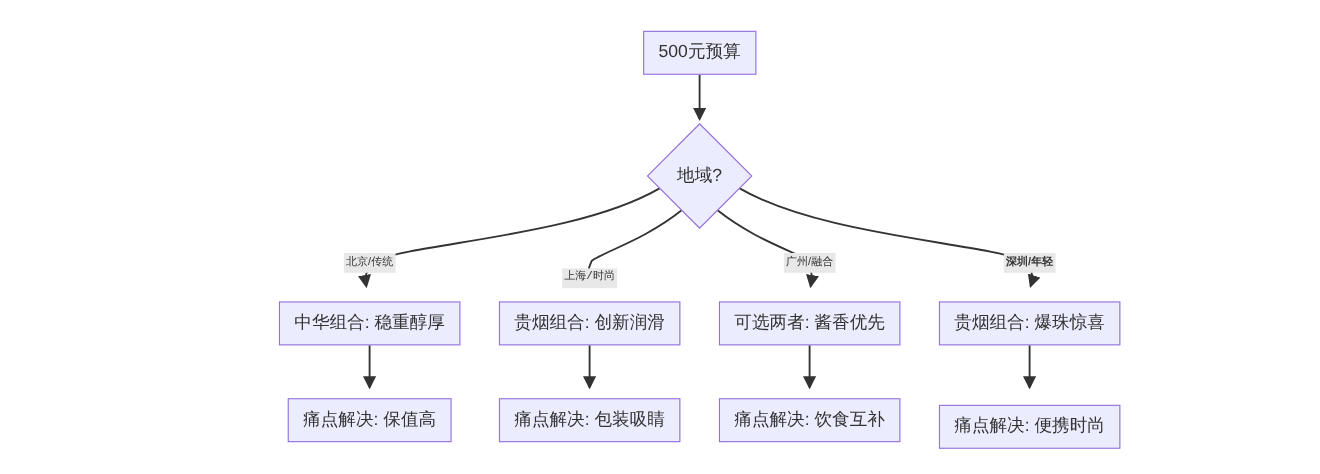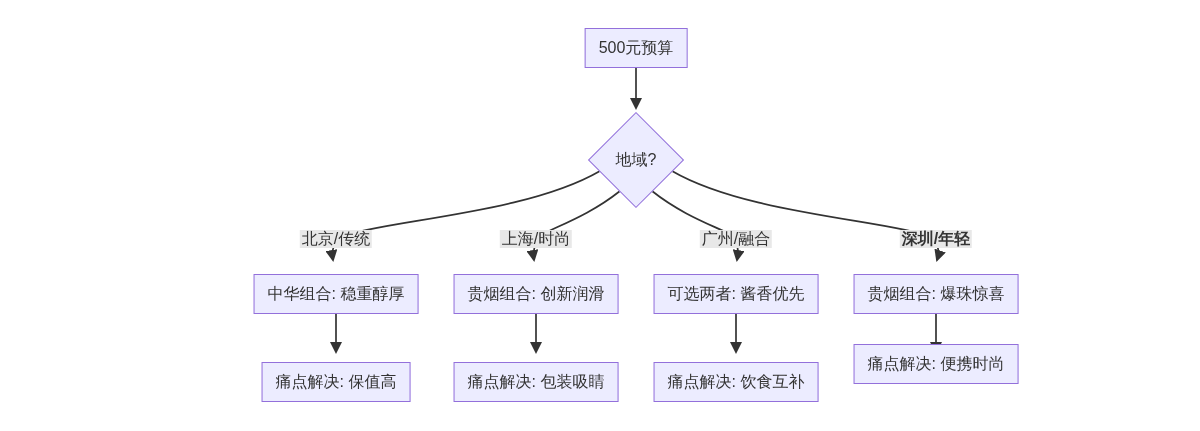--- a/index.html
+++ b/index.html
@@ -59,21 +59,21 @@
     transform:translate(-50%,-50%);
     color:var(--text);
     font-size:16px;
     white-space:nowrap;
   }
   .edge-label{
     position:absolute;
     transform:translateX(-50%);
     background:var(--label-bg);
     color:var(--text);
-    font-size:16px;
+    font-size:10px;
     line-height:18px;
     padding:0 2px;
     white-space:nowrap;
   }
 </style>
 </head>
 <body>
 
 <div class="canvas">
 
@@ -96,27 +96,27 @@
     <path d="M700,313 L700,352" fill="none" stroke="#333333" stroke-width="1.7" marker-end="url(#arrow)"></path>
     <path d="M900,313 L900,352" fill="none" stroke="#333333" stroke-width="1.7" marker-end="url(#arrow)"></path>
   </svg>
 
   <div class="node" style="left:600px;top:28px;">500元预算</div>
 
   <div class="diamond"></div>
   <div class="diamond-label">地域?</div>
 
   <div class="edge-label" style="left:300px;top:230px;">北京/传统</div>
-  <div class="edge-label" style="left:500px;top:230px;">上海/时尚</div>
+  <div class="edge-label" style="left:500px;top:244px;font-family:Liberation Mono, monospace;">上海/时尚</div>
   <div class="edge-label" style="left:700px;top:230px;">广州/融合</div>
   <div class="edge-label" style="left:900px;top:230px;font-weight:bold;">深圳/年轻</div>
 
   <div class="node" style="left:500px;top:274px;">贵烟组合: 创新润滑</div>
   <div class="node" style="left:300px;top:274px;">中华组合: 稳重醇厚</div>
   <div class="node" style="left:700px;top:274px;">可选两者: 酱香优先</div>
   <div class="node" style="left:900px;top:274px;">贵烟组合: 爆珠惊喜</div>
 
   <div class="node" style="left:300px;top:362px;">痛点解决: 保值高</div>
   <div class="node" style="left:700px;top:362px;">痛点解决: 饮食互补</div>
   <div class="node" style="left:500px;top:362px;">痛点解决: 包装吸睛</div>
-  <div class="node" style="left:900px;top:344px;">痛点解决: 便携时尚</div>
+  <div class="node" style="left:900px;top:368px;">痛点解决: 便携时尚</div>
 
 </div>
 
 </body></html>

